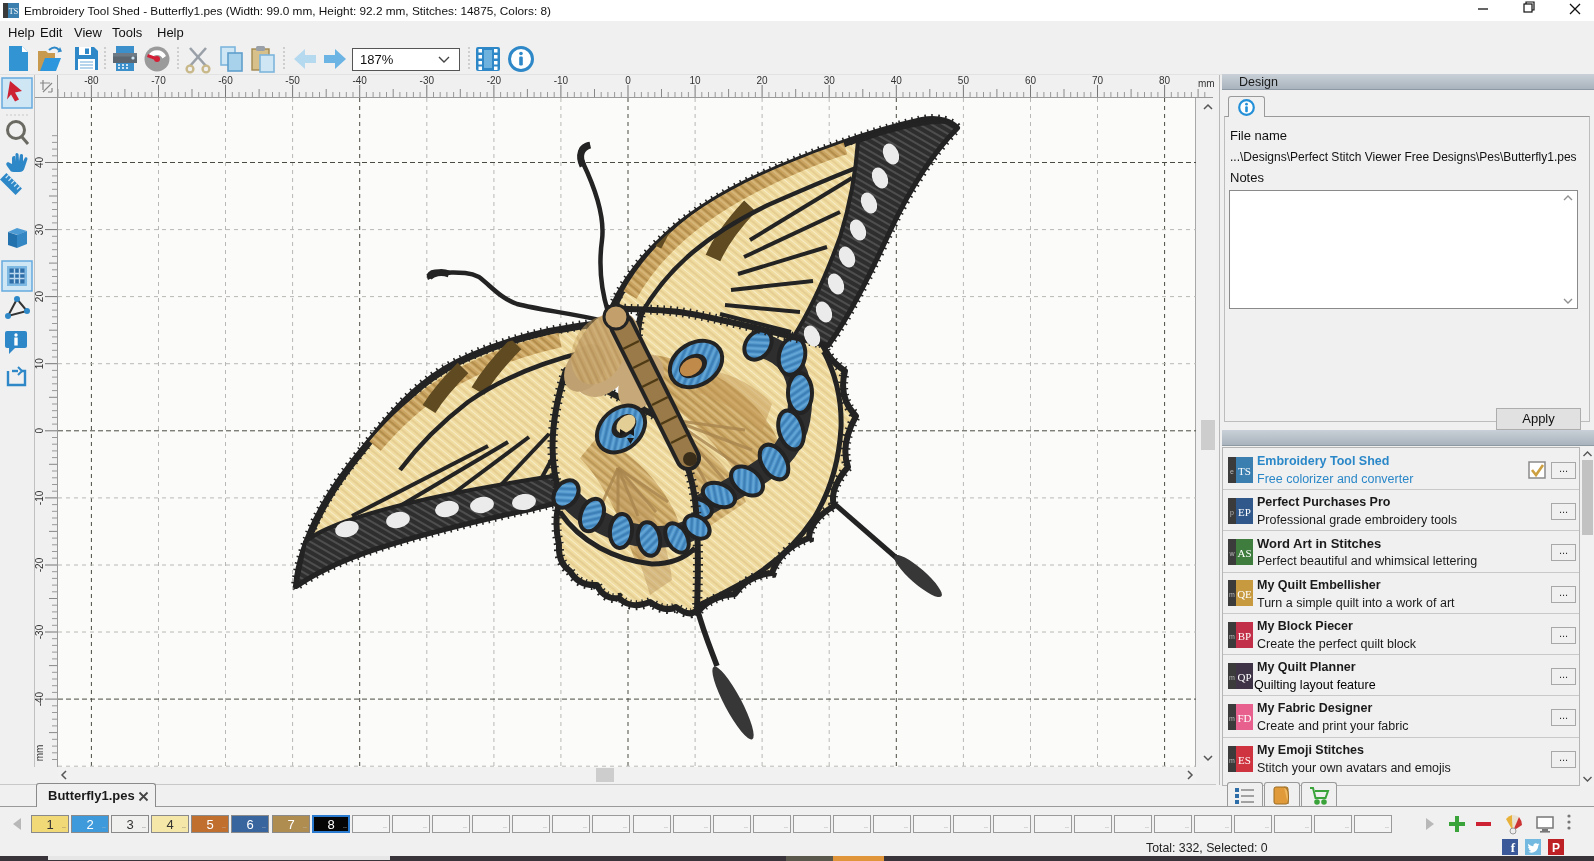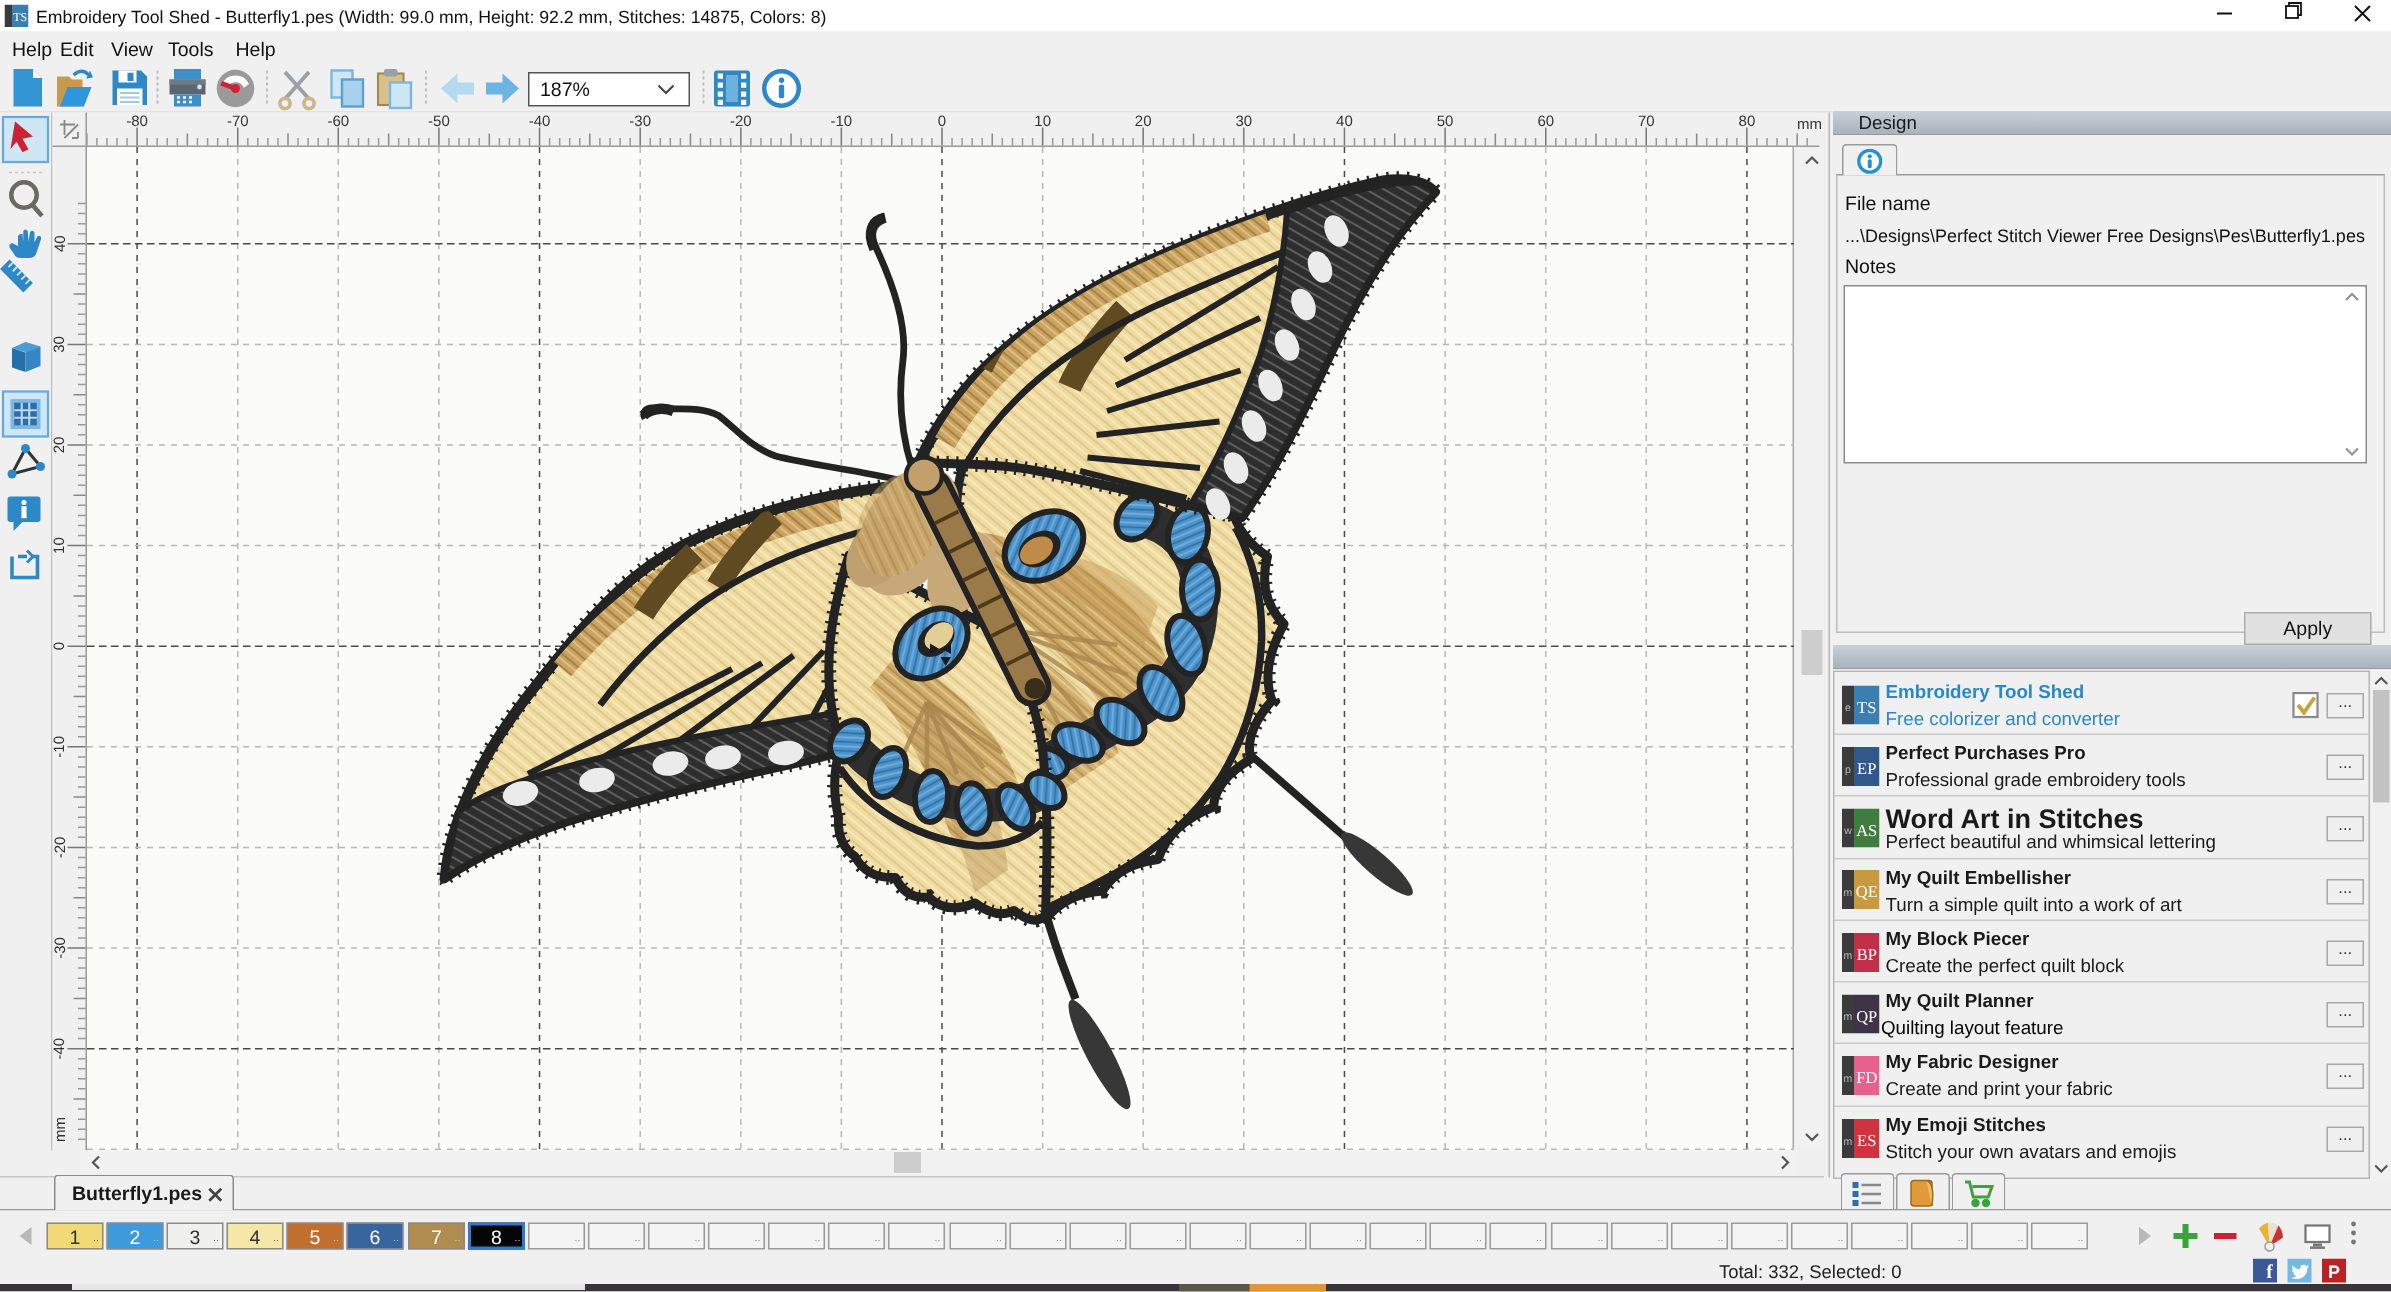--- a/index.html
+++ b/index.html
@@ -853,21 +853,21 @@
 <div class="tx" style="left:1257px;top:495px;font-size:12.5px;font-weight:bold;color:#1a1a1a;">Perfect Purchases Pro</div>
 <div class="tx" style="left:1257px;top:513px;font-size:12.5px;color:#1a1a1a;">Professional grade embroidery tools</div>
 <div class="abs" style="left:1551px;top:503px;width:25px;height:17px;background:#f0f0f0;border:1px solid #a8a8a8;text-align:center;font-size:11px;color:#333;line-height:11px;">...</div>
 <div class="abs" style="left:1223px;top:530px;width:356px;height:1px;background:#c9c9c9;"></div>
 <svg class="abs" style="left:1228px;top:539px" width="25" height="26">
 <rect x="0" y="0" width="8" height="26" fill="#3b3b3b"></rect>
 <text x="4" y="17" font-size="7" fill="#bbb" text-anchor="middle">w</text>
 <rect x="8" y="0" width="17" height="26" fill="#3e7d3e"></rect>
 <text x="16.5" y="18" font-size="11" fill="#fff" text-anchor="middle" font-family="Liberation Serif">AS</text>
 </svg>
-<div class="tx" style="left:1257px;top:536px;font-size:18px;font-weight:bold;color:#1a1a1a;">Word Art in Stitches</div>
+<div class="tx" style="left:1257px;top:536px;font-size:13px;font-weight:bold;color:#1a1a1a;">Word Art in Stitches</div>
 <div class="tx" style="left:1257px;top:554px;font-size:12.5px;color:#1a1a1a;">Perfect beautiful and whimsical lettering</div>
 <div class="abs" style="left:1551px;top:544px;width:25px;height:17px;background:#f0f0f0;border:1px solid #a8a8a8;text-align:center;font-size:11px;color:#333;line-height:11px;">...</div>
 <div class="abs" style="left:1223px;top:572px;width:356px;height:1px;background:#c9c9c9;"></div>
 <svg class="abs" style="left:1228px;top:580px" width="25" height="26">
 <rect x="0" y="0" width="8" height="26" fill="#3b3b3b"></rect>
 <text x="4" y="17" font-size="7" fill="#bbb" text-anchor="middle">m</text>
 <rect x="8" y="0" width="17" height="26" fill="#c89a3f"></rect>
 <text x="16.5" y="18" font-size="11" fill="#fff" text-anchor="middle" font-family="Liberation Serif">QE</text>
 </svg>
 <div class="tx" style="left:1257px;top:578px;font-size:12.5px;font-weight:bold;color:#1a1a1a;">My Quilt Embellisher</div>

